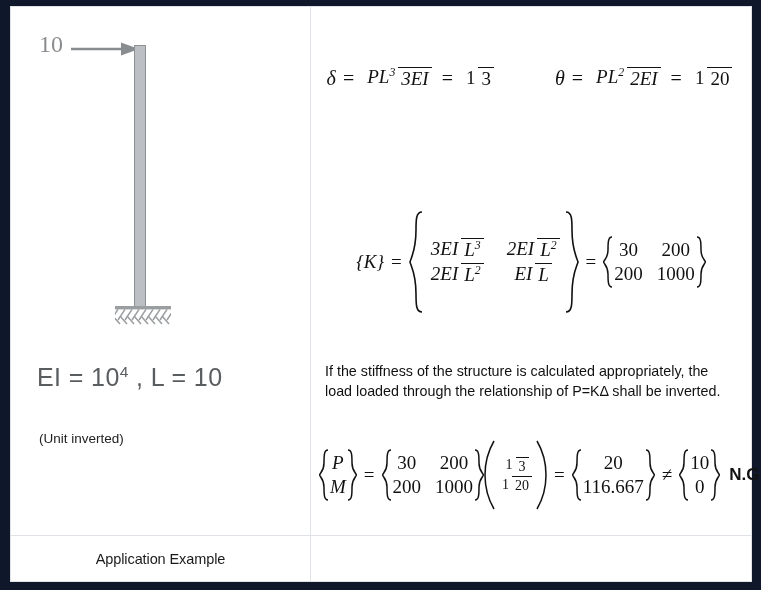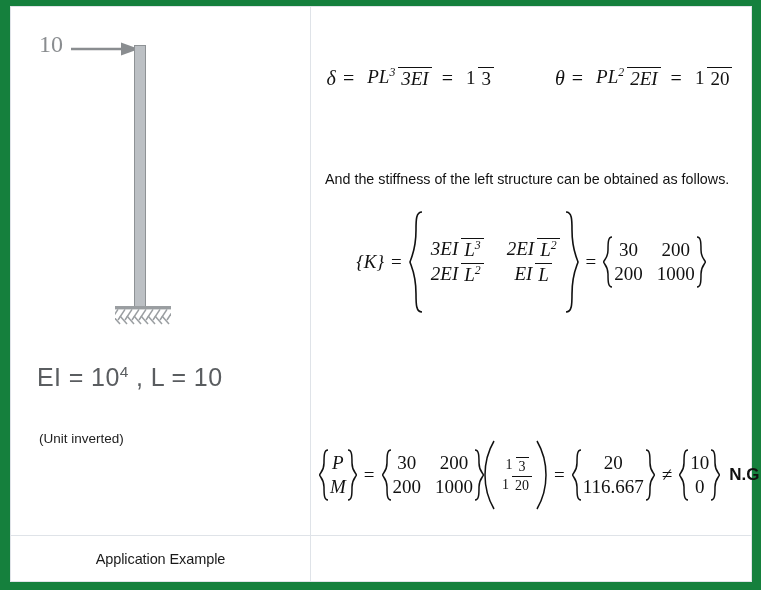--- a/index.html
+++ b/index.html
@@ -12,21 +12,21 @@
   }
   body {
     font-family: "Liberation Sans", sans-serif;
     color: #1a1a1a;
   }
 
   .page {
     position: relative;
     width: 761px;
     height: 590px;
-    background: #15803d;
+    background: #0f172a;
   }
 
   
   .tbl {
     position: absolute;
     left: 10px;
     top: 6px;
     width: 742px;
     height: 576px;
     border: 1px solid #dfe3e8;
@@ -292,21 +292,20 @@
               <span class="bot mi">2EI</span>
             </span>
             <span class="op">=</span>
             <span class="frac">
               <span class="top num">1</span>
               <span class="bot num">20</span>
             </span>
           </span>
         </div>
 
-        <div class="para p2">And the stiffness of the left structure can be obtained as follows.</div>
 
         <div class="eq eq2">
           <span class="mrow">
             <span class="mi">{K}</span>
             <span class="op">=</span>
 
             <span class="delim">
               <svg width="16" height="104" viewBox="0 0 16 104" aria-hidden="true">
                 <path d="M13 2 C7 2 7 10 7 20 C7 40 2 48 1 52 C2 56 7 64 7 84 C7 94 7 102 13 102" fill="none" stroke="#111" stroke-width="1.6"></path>
               </svg>
@@ -353,20 +352,21 @@
             </span>
 
             <span class="delim">
               <svg width="11" height="54" viewBox="0 0 11 54">
                 <path d="M2 2 C6 2 6 8 6 15 C6 23 10 25 10.4 27 C10 29 6 31 6 39 C6 46 6 52 2 52" fill="none" stroke="#111" stroke-width="1.5"></path>
               </svg>
             </span>
           </span>
         </div>
 
+        <div class="para p3">If the stiffness of the structure is calculated appropriately, the load loaded through the relationship of P=KΔ shall be inverted.</div>
 
         <div class="eq eq3">
           <span class="mrow">
 
             <span class="delim">
               <svg width="11" height="54" viewBox="0 0 11 54">
                 <path d="M9 2 C5 2 5 8 5 15 C5 23 1 25 0.6 27 C1 29 5 31 5 39 C5 46 5 52 9 52" fill="none" stroke="#111" stroke-width="1.5"></path>
               </svg>
             </span>
             <span class="matrix one-col">

